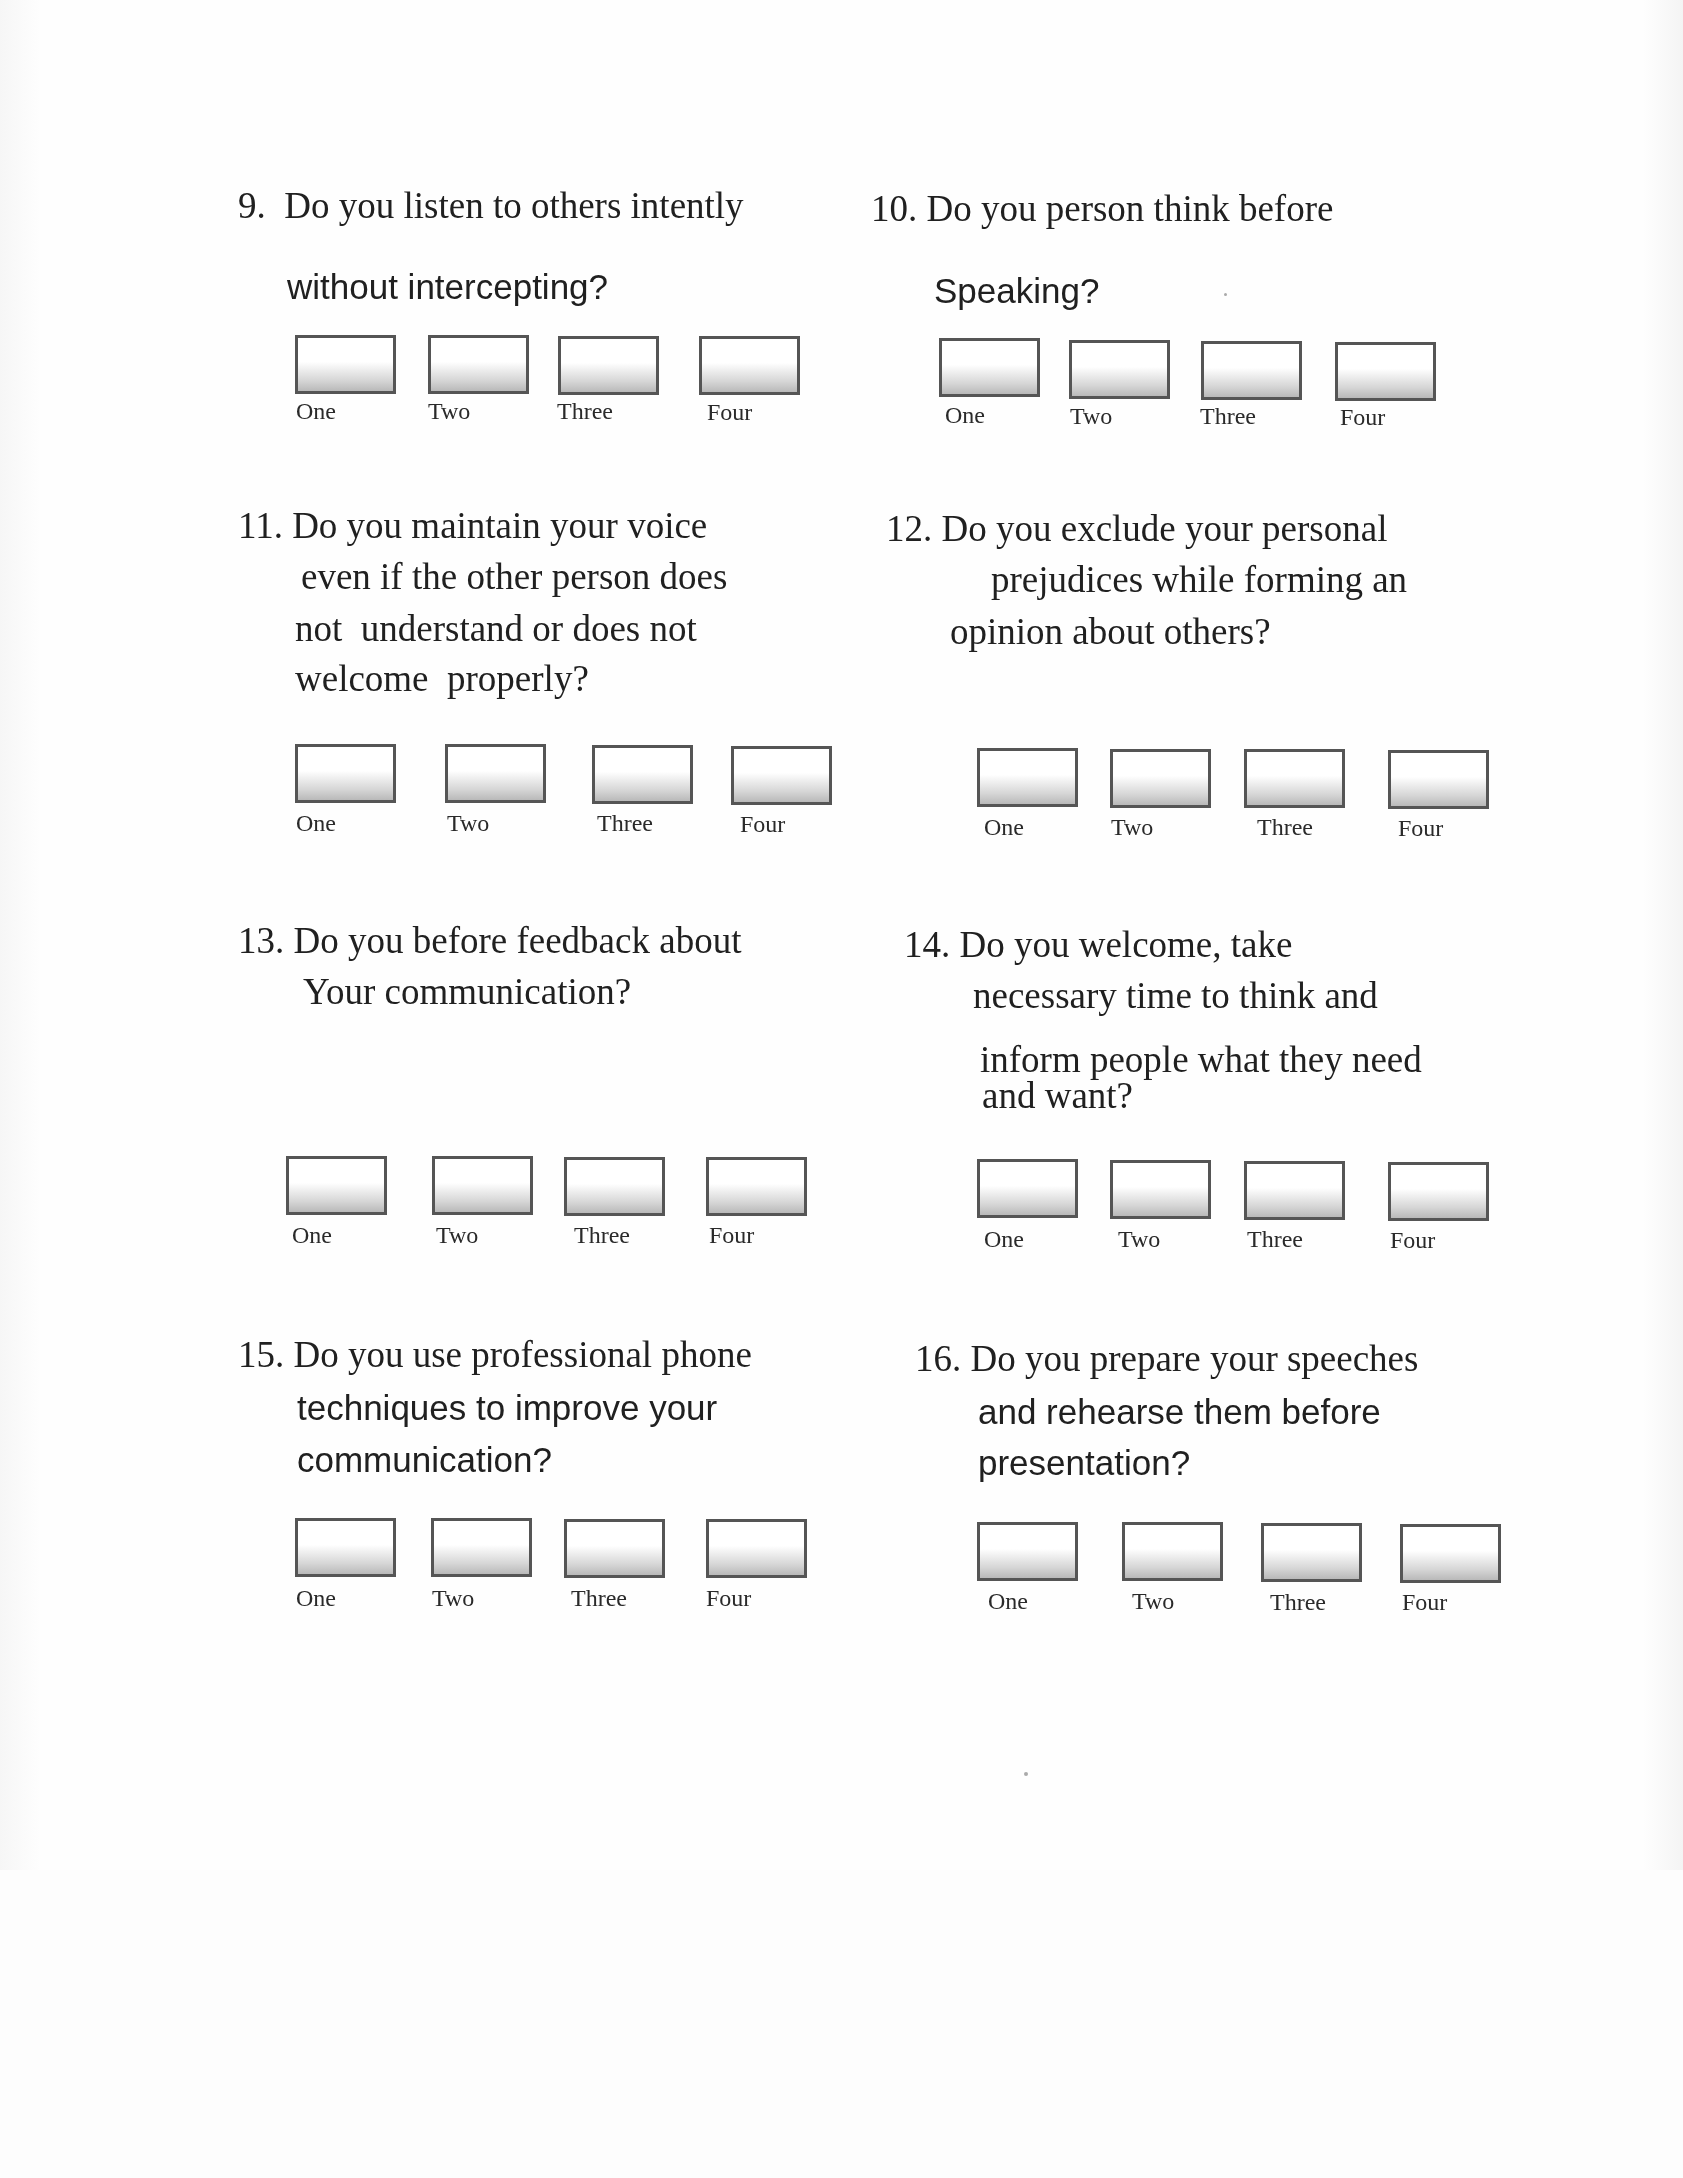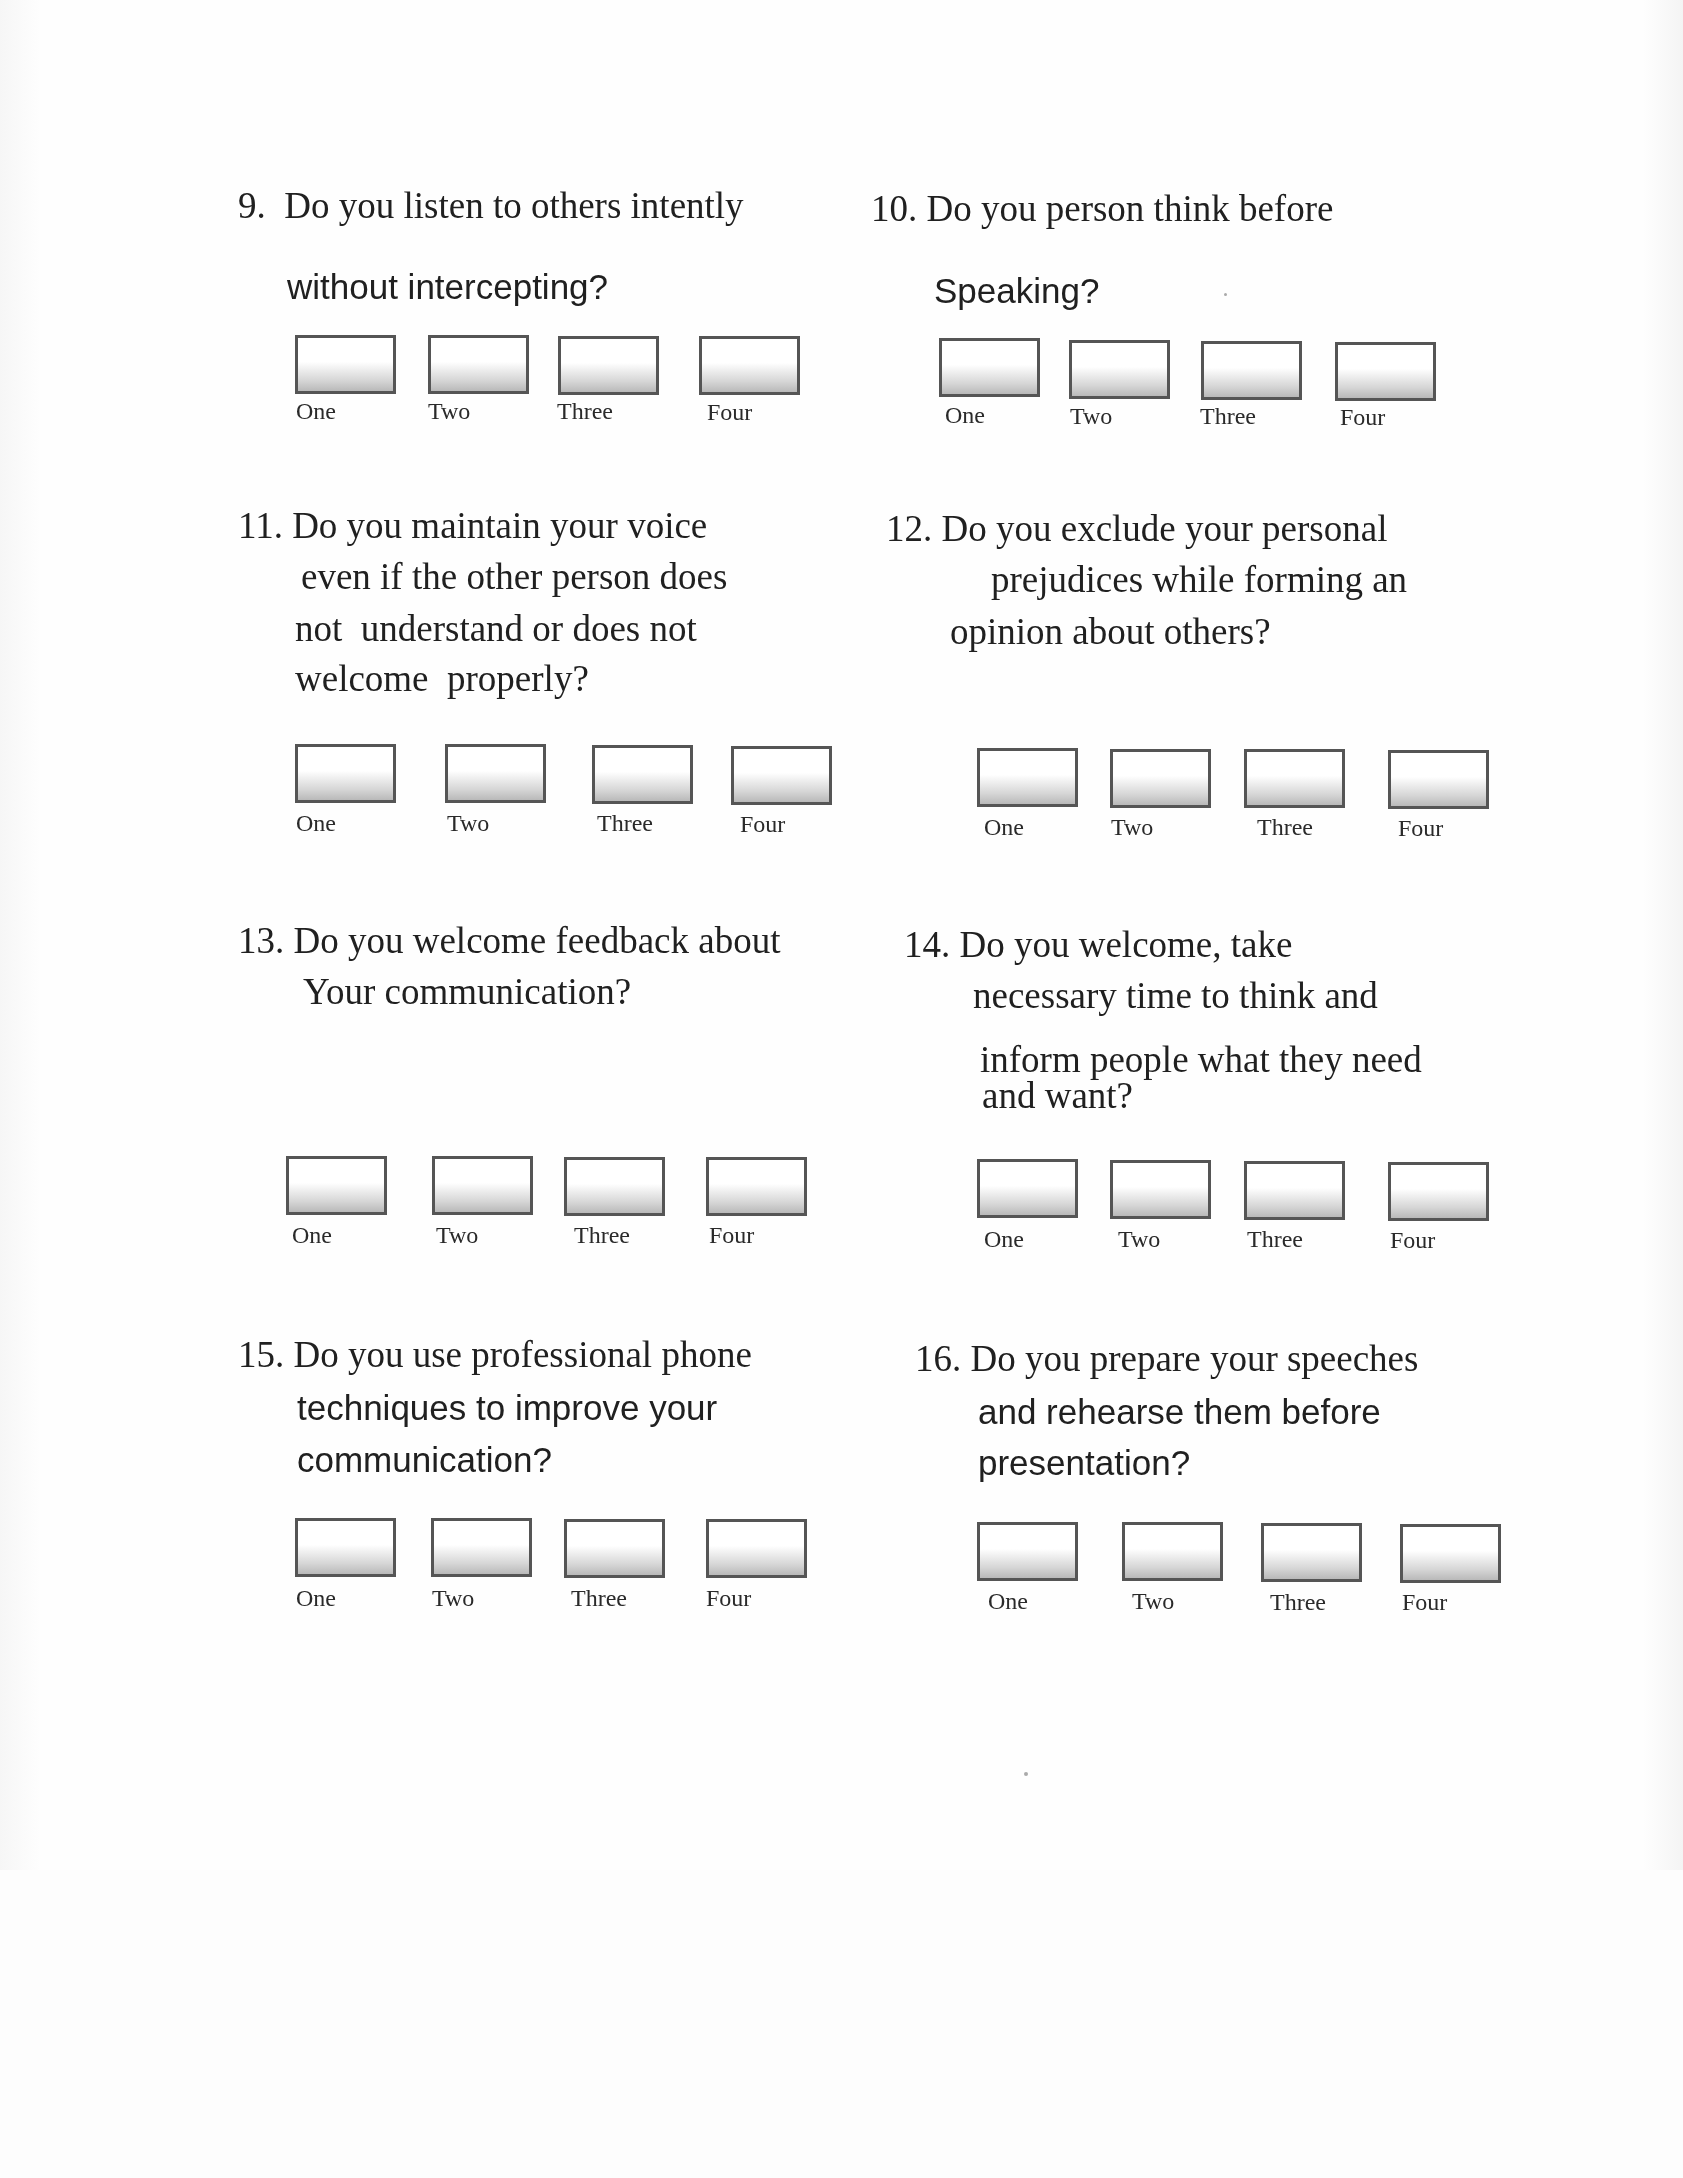--- a/index.html
+++ b/index.html
@@ -69,21 +69,21 @@
     <div class="box" style="left:1110px;top:749px;"></div>
     <div class="box" style="left:1244px;top:749px;"></div>
     <div class="box" style="left:1388px;top:750px;"></div>
     <div class="lbl" style="left:984px;top:814px;">One</div>
     <div class="lbl" style="left:1111px;top:814px;">Two</div>
     <div class="lbl" style="left:1257px;top:814px;">Three</div>
     <div class="lbl" style="left:1398px;top:815px;">Four</div>
   </div>
 
   <div>
-    <div class="line" style="left:238px;top:919px;"><span>13.</span> <span>Do you welcome feedback about</span></div>
+    <div class="line" style="left:238px;top:919px;"><span>13.</span> <span>Do you before feedback about</span></div>
     <div class="line" style="left:303px;top:970px;">Your communication?</div>
     <div class="box" style="left:286px;top:1156px;"></div>
     <div class="box" style="left:432px;top:1156px;"></div>
     <div class="box" style="left:564px;top:1157px;"></div>
     <div class="box" style="left:706px;top:1157px;"></div>
     <div class="lbl" style="left:292px;top:1222px;">One</div>
     <div class="lbl" style="left:436px;top:1222px;">Two</div>
     <div class="lbl" style="left:574px;top:1222px;">Three</div>
     <div class="lbl" style="left:709px;top:1222px;">Four</div>
   </div>

